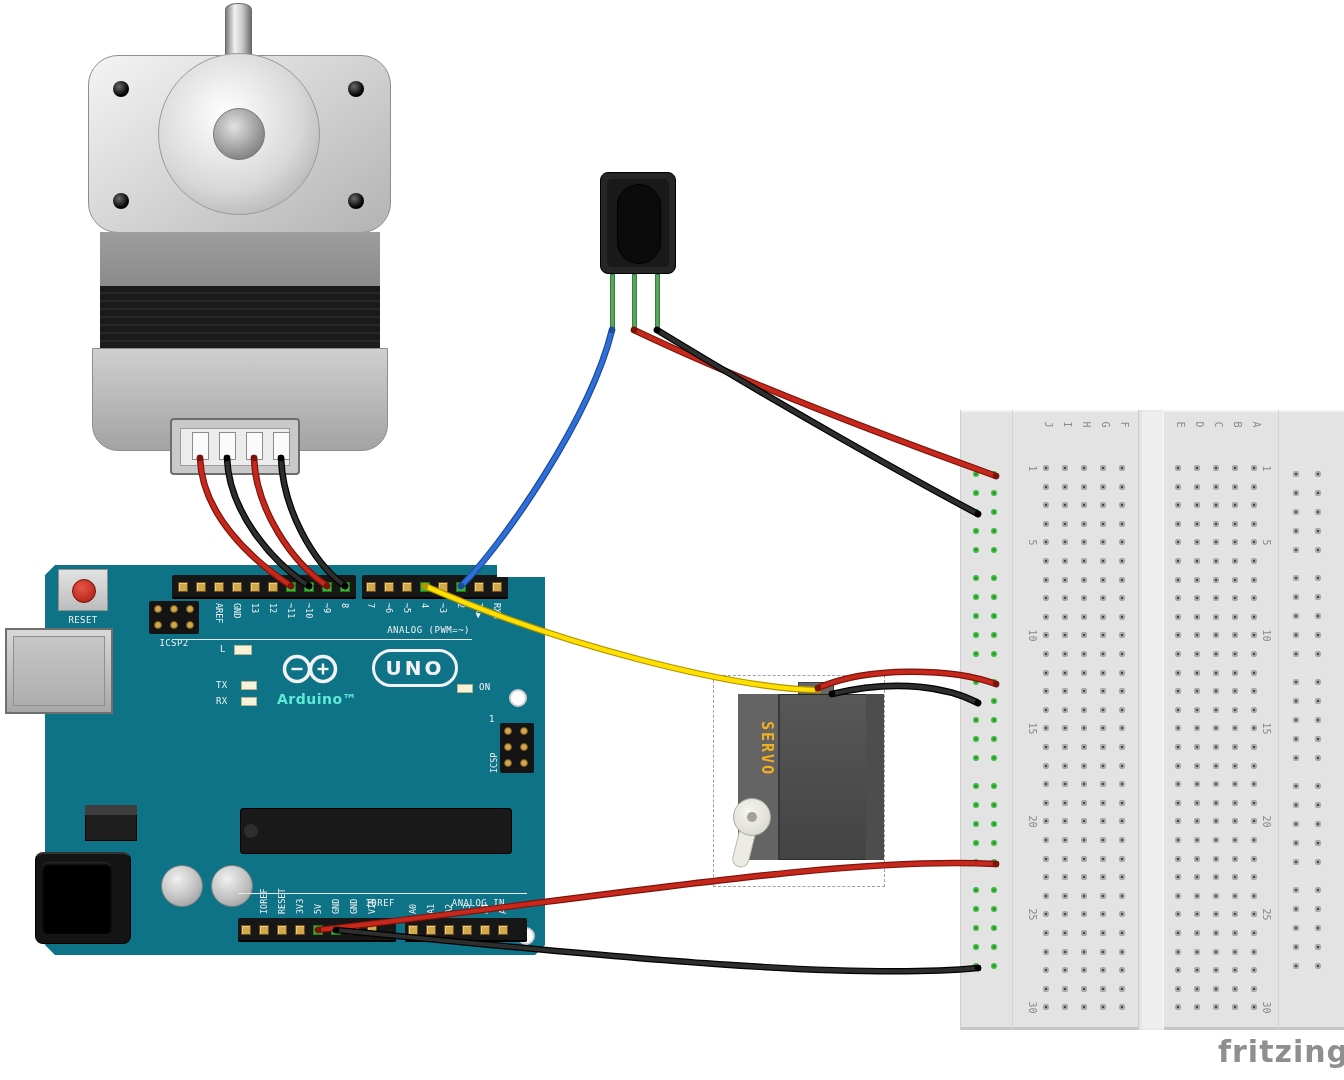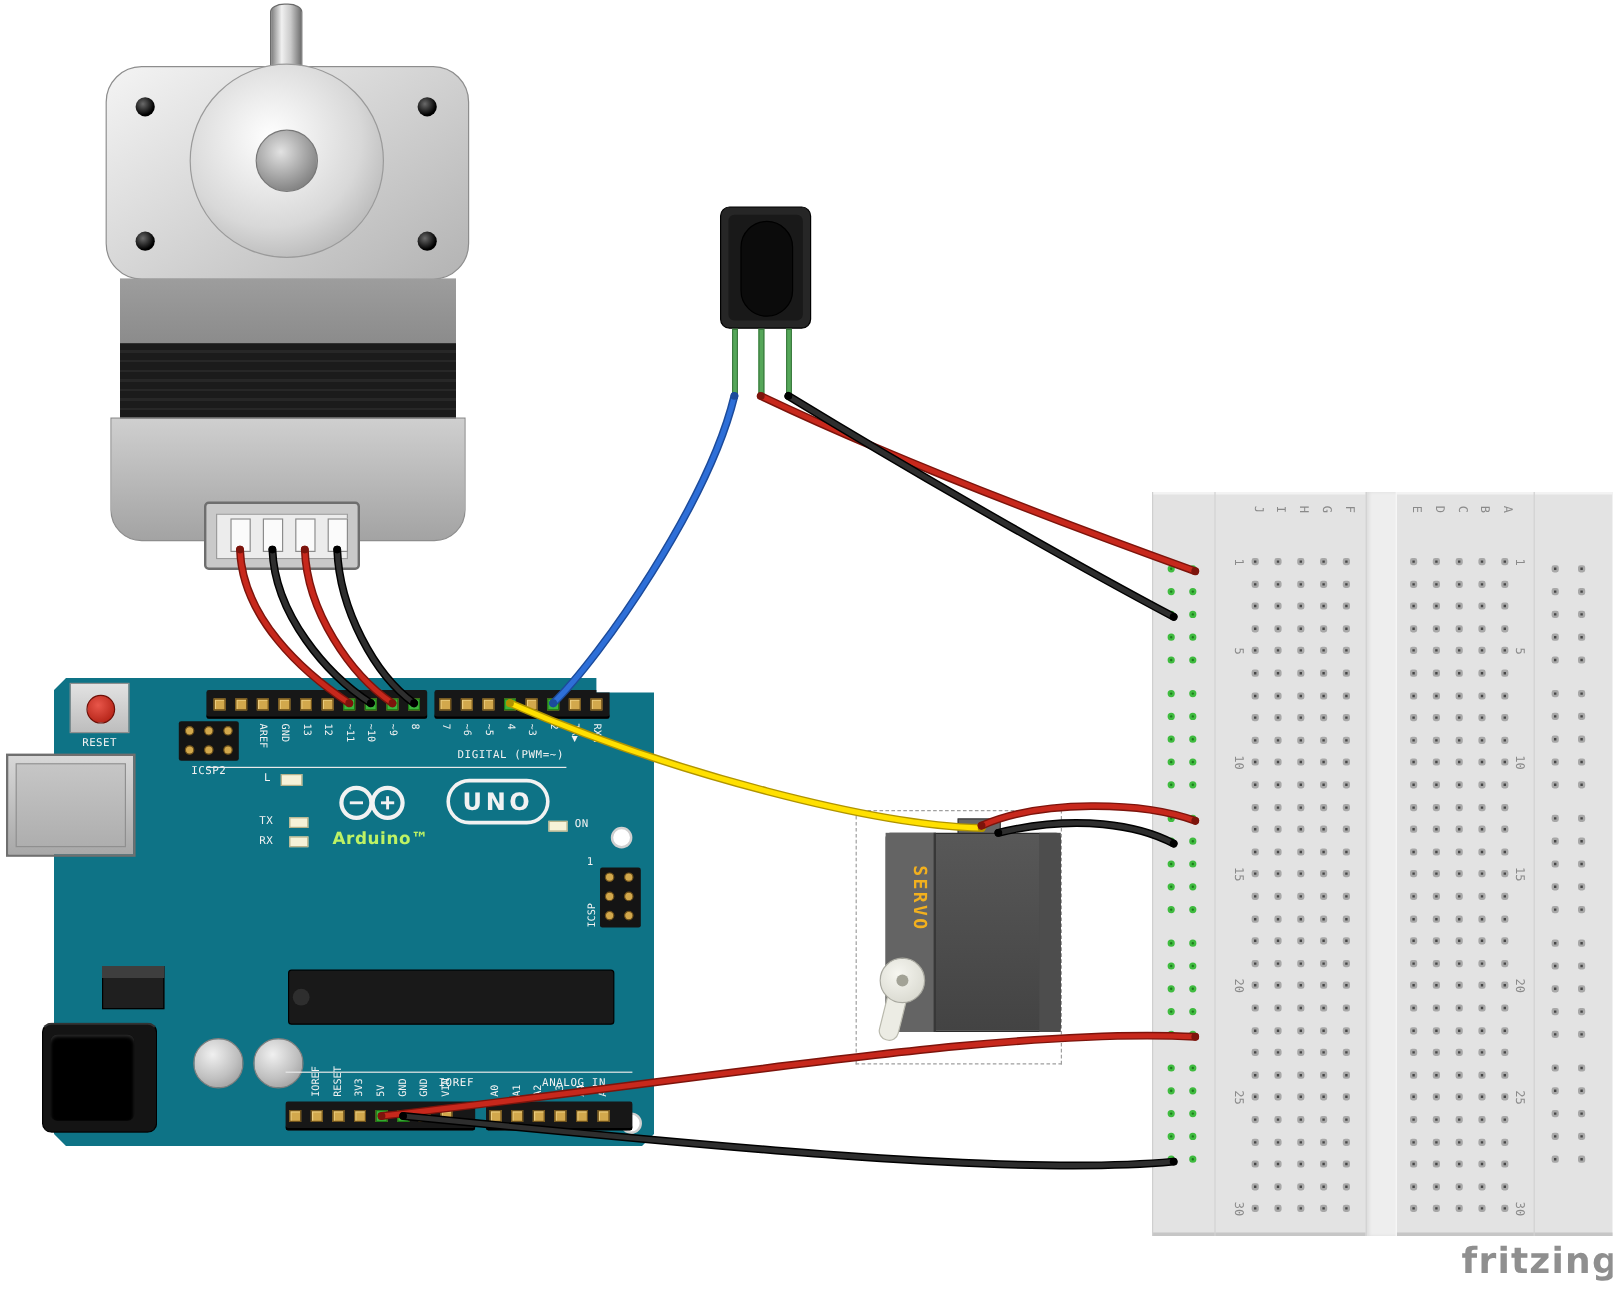--- a/index.html
+++ b/index.html
@@ -73,21 +73,21 @@
   #reset-label{left:11px;top:50px;width:54px;text-align:center;}
   #icsp2-block{left:104px;top:36px;width:50px;height:33px;}
   #icsp2-label{left:100px;top:73px;width:58px;text-align:center;}
   #dstrip-left{left:127px;top:10px;width:184px;}
   #dstrip-right{left:317px;top:10px;width:146px;}
   #digital-caption{left:303px;top:60px;width:122px;}
   #sline-top{left:127px;top:74px;width:300px;}
   #led-l-label{left:175px;top:79px;}
   #led-l{left:189px;top:80px;}
   #ard-logo{left:232px;top:86px;}
-  #ard-brand{left:232px;top:126px;color:#bef264;font:bold 14px "DejaVu Sans",sans-serif;letter-spacing:.5px;}
+  #ard-brand{left:232px;top:126px;color:#5eead4;font:bold 14px "DejaVu Sans",sans-serif;letter-spacing:.5px;}
   #uno-badge{left:327px;top:84px;width:86px;height:38px;border:3px solid #f2f2f2;border-radius:20px;
              color:#f2f2f2;font:bold 20px "DejaVu Sans",sans-serif;letter-spacing:3px;text-align:center;line-height:32px;}
   #led-tx-label{left:171px;top:115px;} #led-tx{left:196px;top:116px;width:16px;height:9px;}
   #led-rx-label{left:171px;top:131px;} #led-rx{left:196px;top:132px;width:16px;height:9px;}
   #on-led{left:412px;top:119px;width:16px;height:9px;} #on-label{left:434px;top:117px;}
   #mhole-top{left:464px;top:124px;} #mhole-bottom{left:472px;top:362px;}
   #icsp-block{left:455px;top:158px;width:34px;height:50px;}
   #icsp-label{left:444px;top:208px;} #icsp-one{left:444px;top:149px;font-size:8px;}
   #vreg{left:40px;top:240px;width:52px;height:36px;background:#1f1f1f;border:1px solid #000;}
   #vreg-tab{left:40px;top:240px;width:52px;height:10px;background:#3e3e3e;}
@@ -587,21 +587,21 @@
 
   <div id="arduino">
     <div id="reset-btn">
       <span id="reset-cap"></span>
     </div>
     <span id="reset-label" class="silk">RESET</span>
     <div id="icsp2-block" class="pblock"></div>
     <span id="icsp2-label" class="silk">ICSP2</span>
     <div id="dstrip-left" class="hstrip"></div>
     <div id="dstrip-right" class="hstrip"></div>
-    <span id="digital-caption" class="caption">DIGITAL (PWM=~)</span>
+    <span id="digital-caption" class="caption">ANALOG (PWM=~)</span>
     <div id="sline-top" class="sline"></div>
     <span id="led-l-label" class="silk">L</span>
     <span id="led-l" class="led"></span>
     <svg id="ard-logo" width="66" height="36" viewBox="0 0 66 36">
       <circle cx="20" cy="18" r="12.5" fill="none" stroke="#f2f2f2" stroke-width="3.5"></circle>
       <circle cx="46" cy="18" r="12.5" fill="none" stroke="#f2f2f2" stroke-width="3.5"></circle>
       <rect x="14.5" y="16.8" width="11" height="2.4" fill="#f2f2f2"></rect>
       <rect x="40.5" y="16.8" width="11" height="2.4" fill="#f2f2f2"></rect>
       <rect x="44.8" y="12.5" width="2.4" height="11" fill="#f2f2f2"></rect>
     </svg>

